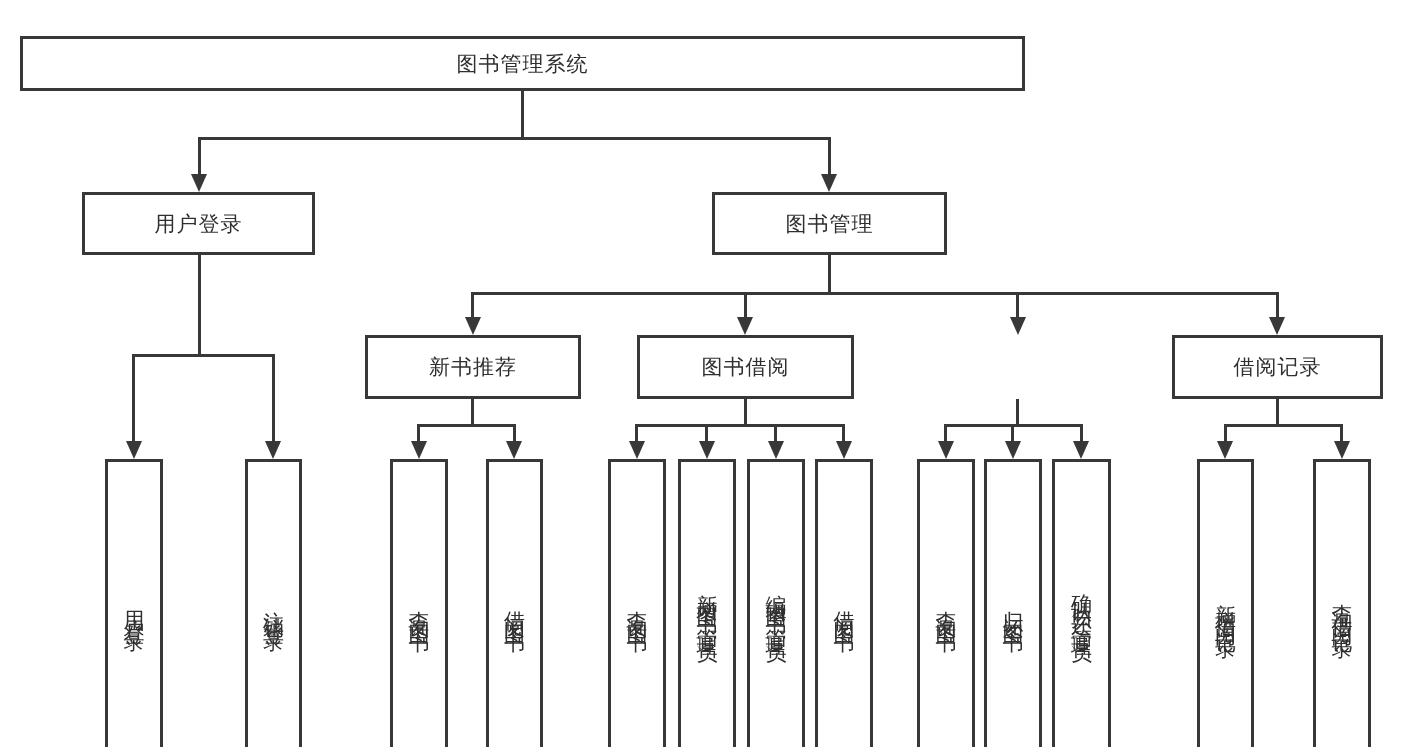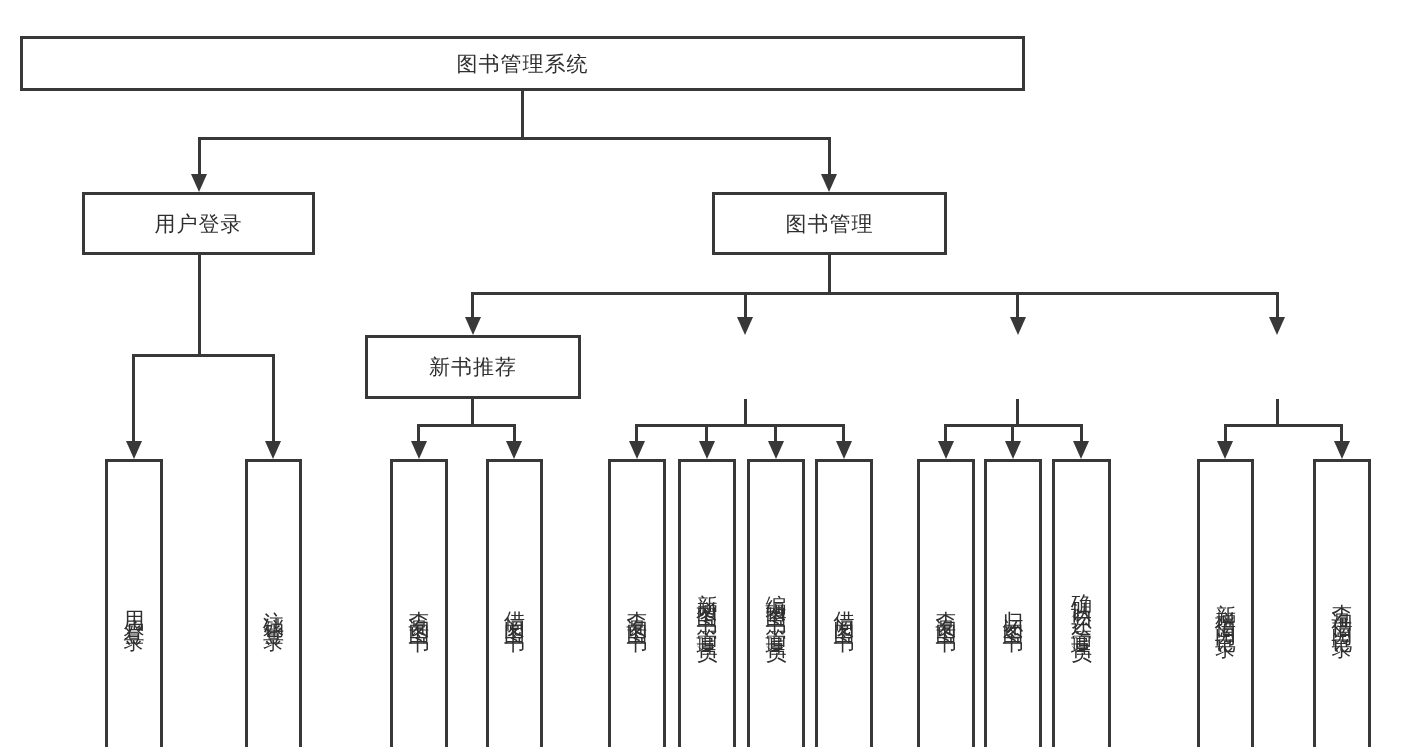--- a/index.html
+++ b/index.html
@@ -41,20 +41,26 @@
 
   <div class="node" style="left:82px;top:170px;width:233px;height:63px;">
     <span class="lbl">用户登录</span>
   </div>
   <div class="node" style="left:712px;top:170px;width:235px;height:63px;">
     <span class="lbl">图书管理</span>
   </div>
 
   <div class="node" style="left:365px;top:313px;width:216px;height:64px;">
     <span class="lbl">新书推荐</span>
+  </div>
+  <div class="node" style="left:637px;top:313px;width:217px;height:64px;">
+    <span class="lbl">图书借阅</span>
+  </div>
+  <div class="node" style="left:1172px;top:313px;width:211px;height:64px;">
+    <span class="lbl">借阅记录</span>
   </div>
 
   <div class="node leaf" style="left:105px;top:437px;width:58px;height:298px;">
     <span class="lbl">用户登录</span>
   </div>
   <div class="node leaf" style="left:245px;top:437px;width:57px;height:298px;">
     <span class="lbl">注销登录</span>
   </div>
 
   <div class="node leaf" style="left:390px;top:437px;width:58px;height:298px;">

